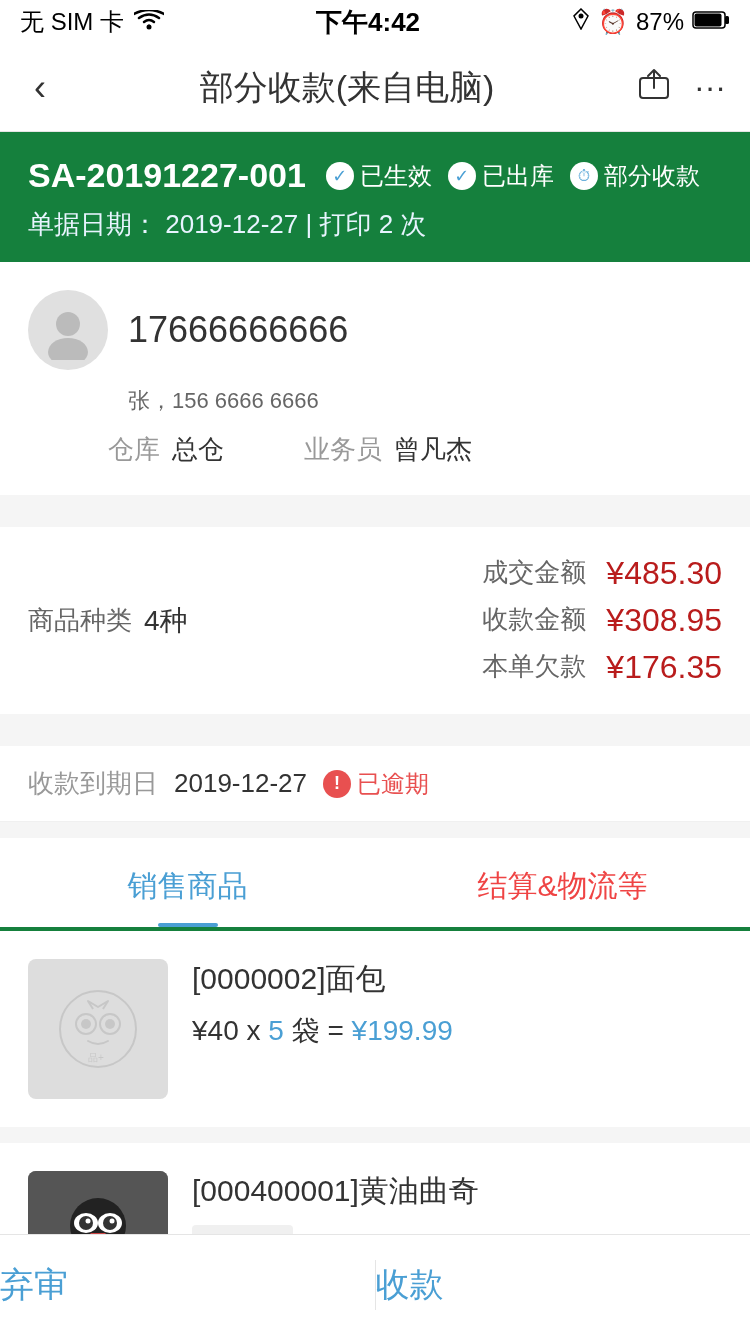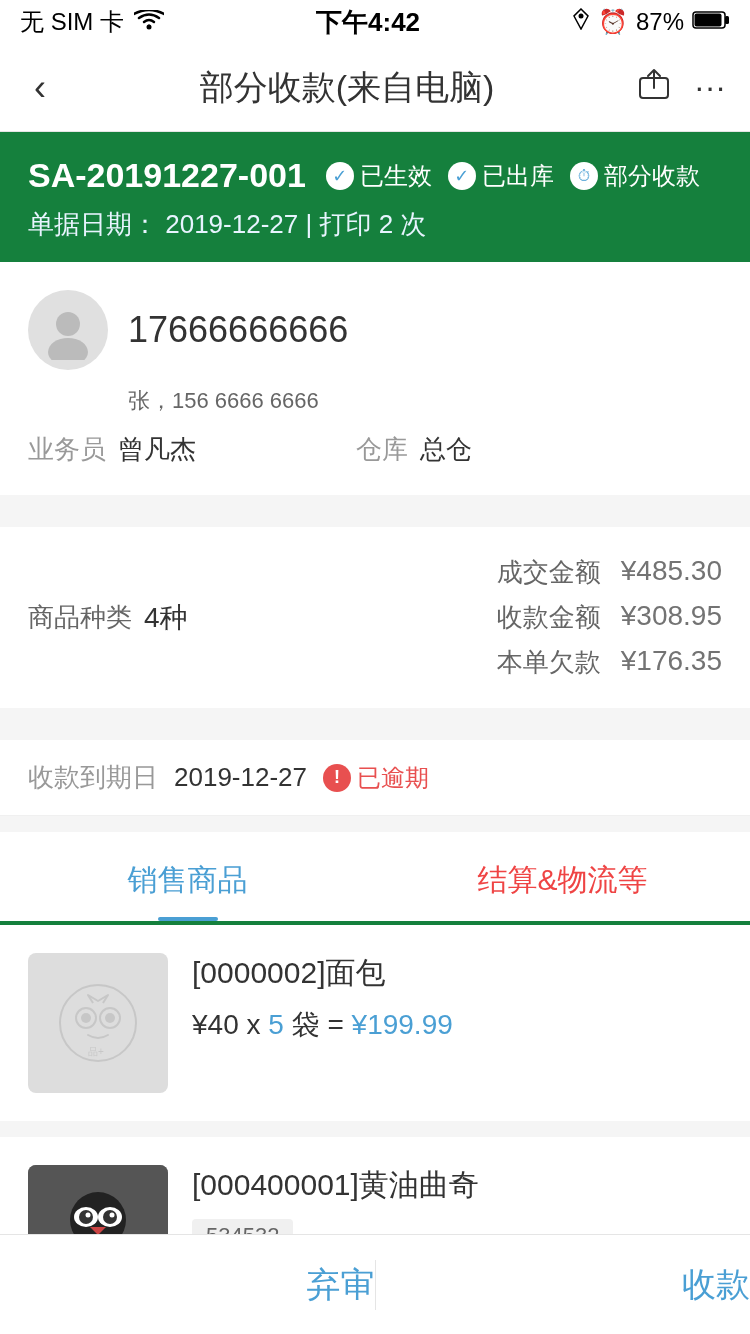--- a/index.html
+++ b/index.html
@@ -184,21 +184,21 @@
       gap: 10px;
       align-items: flex-end;
     }
     .summary-row {
       display: flex;
       align-items: flex-start;
       gap: 20px;
       font-size: 26px;
     }
     .summary-row-label { color: #666; }
-    .summary-row-value { color: #737373; font-size: 28px; }
+    .summary-row-value { color: #b91c1c; font-size: 32px; }
 
     
     .due-date-row {
       background: #fff;
       padding: 20px 28px;
       margin-top: 16px;
       display: flex;
       align-items: center;
       gap: 16px;
       font-size: 26px;
@@ -322,21 +322,21 @@
       left: 0;
       width: 750px;
       height: 100px;
       background: #fff;
       border-top: 1px solid #e5e5e5;
       display: flex;
       align-items: center;
     }
     .bottom-btn {
       flex: 1;
-      text-align: right;
+      text-align: left;
       font-size: 34px;
       cursor: pointer;
       padding: 20px 0;
     }
     .bottom-btn.cancel { color: #4a9fd4; }
     .bottom-btn.confirm { color: #4a9fd4; }
     .bottom-divider {
       width: 1px;
       height: 50px;
       background: #e5e5e5;
@@ -435,27 +435,27 @@
       <svg viewBox="0 0 60 60" fill="none" xmlns="http://www.w3.org/2000/svg">
         <circle cx="30" cy="30" r="30" fill="#e0e0e0"></circle>
         <circle cx="30" cy="24" r="12" fill="#bbb"></circle>
         <ellipse cx="30" cy="52" rx="20" ry="14" fill="#bbb"></ellipse>
       </svg>
     </div>
     <span class="customer-name">17666666666</span>
   </div>
   <div class="customer-info">张，156 6666 6666</div>
   <div class="customer-details">
+    <div class="detail-item" style="margin-left:80px;">
+      <span class="detail-label">仓库</span>
+      <span class="detail-value">总仓</span>
+    </div>
     <div class="detail-item">
       <span class="detail-label">业务员</span>
       <span class="detail-value">曾凡杰</span>
-    </div>
-    <div class="detail-item" style="margin-left:80px;">
-      <span class="detail-label">仓库</span>
-      <span class="detail-value">总仓</span>
     </div>
   </div>
 </div>
 
 <div style="height:16px;background:#f5f5f5;"></div>
 
 <div class="summary-card">
   <div class="summary-left">
     <span>商品种类</span>
     <span class="summary-count">4种</span>

